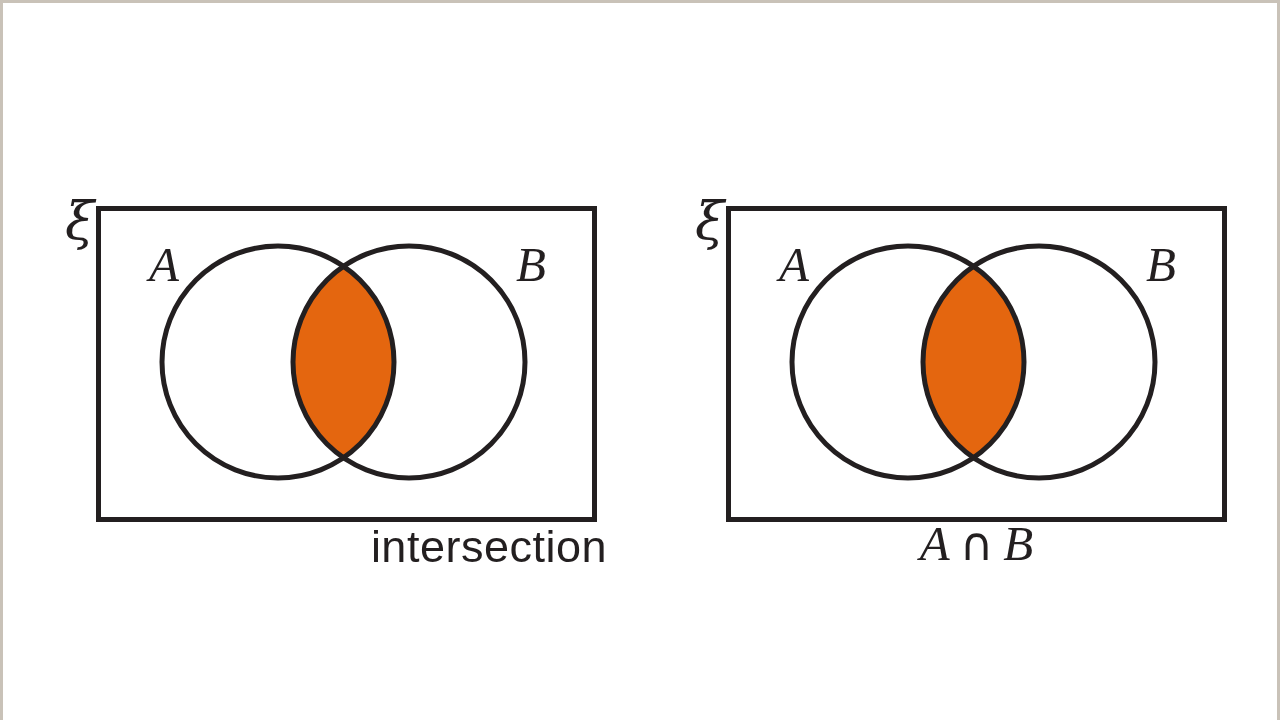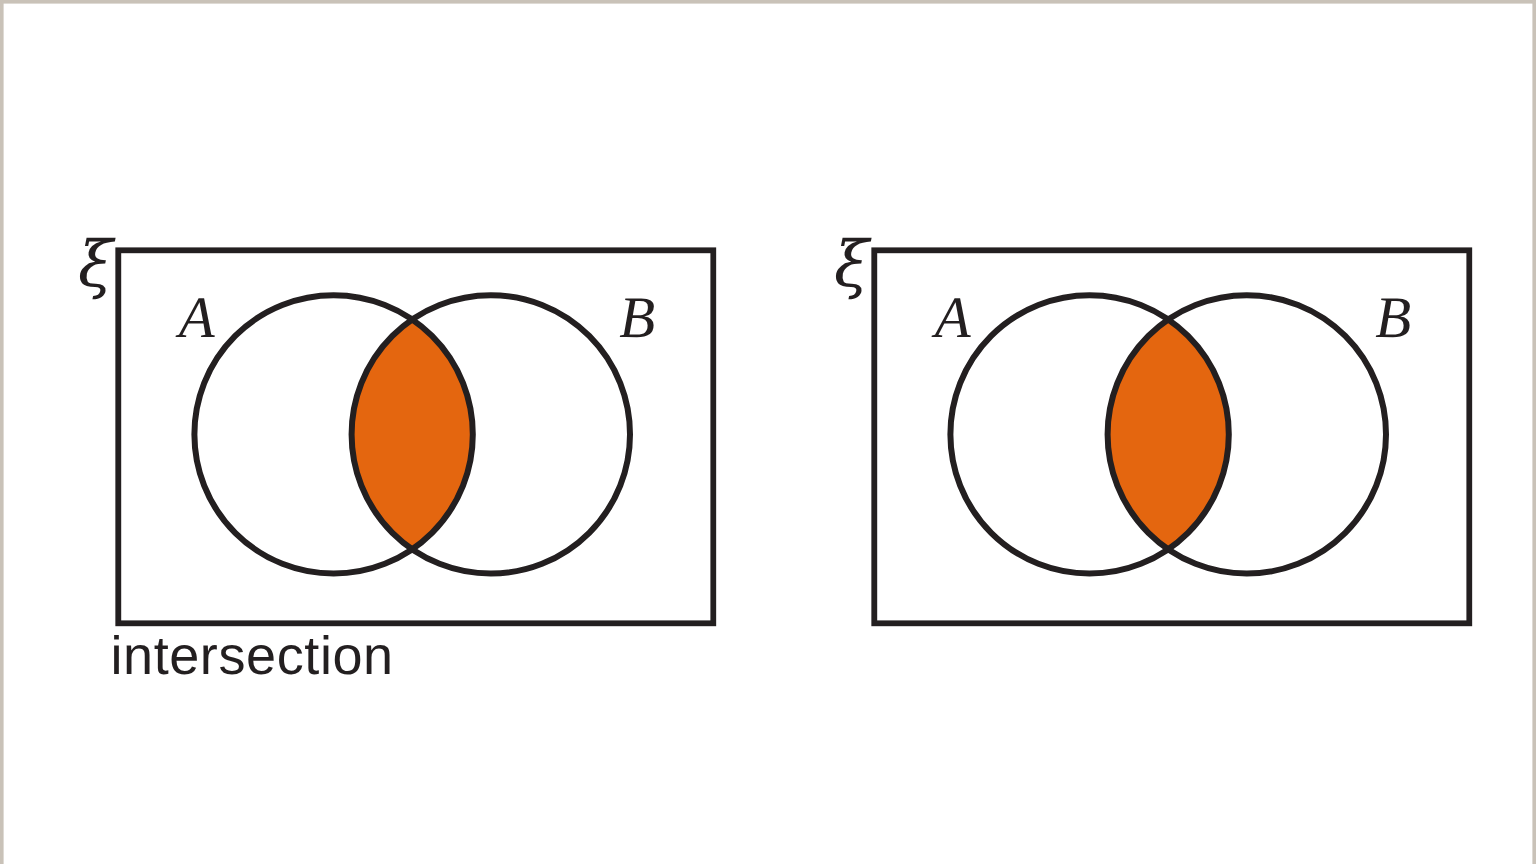--- a/index.html
+++ b/index.html
@@ -30,22 +30,22 @@
   }
   .set-label {
     position:absolute;
     font:italic 49px/1 "Liberation Serif", serif;
     color:var(--stroke, #231f20);
   }
   .label-a { left:86px;  top:40px; }
   .label-b { left:453px; top:40px; }
 
   .caption-word {
-    position:absolute; left:29px; top:322px; width:501px;
-    text-align:left;
+    position:absolute; left:43px; top:322px; width:501px;
+    text-align:right;
     font:45px/1.1 "Liberation Sans", sans-serif;
     letter-spacing:0.5px;
     color:var(--stroke, #231f20);
   }
   .caption-math {
     position:absolute; left:33px; top:317px; width:501px;
     text-align:center;
     font:italic 49px/1.1 "Liberation Serif", serif;
     color:var(--stroke, #231f20);
   }
@@ -76,15 +76,16 @@
   <section class="panel right">
     <span class="xi">ξ</span>
     <svg class="venn-svg" width="501" height="316" viewBox="0 0 501 316">
       <path class="lens" d="M 247.5 60.3 A 116 116 0 0 1 247.5 251.7 A 116 116 0 0 1 247.5 60.3 Z"></path>
       <rect class="u-rect" x="2.5" y="2.5" width="496" height="311"></rect>
       <circle class="circ" cx="182" cy="156" r="116"></circle>
       <circle class="circ" cx="313" cy="156" r="116"></circle>
     </svg>
     <span class="set-label label-a">A</span>
     <span class="set-label label-b">B</span>
+    <div class="caption-math"><span>A</span><span class="op">∩</span><span>B</span></div>
   </section>
 
 </div>
 
 </body></html>

